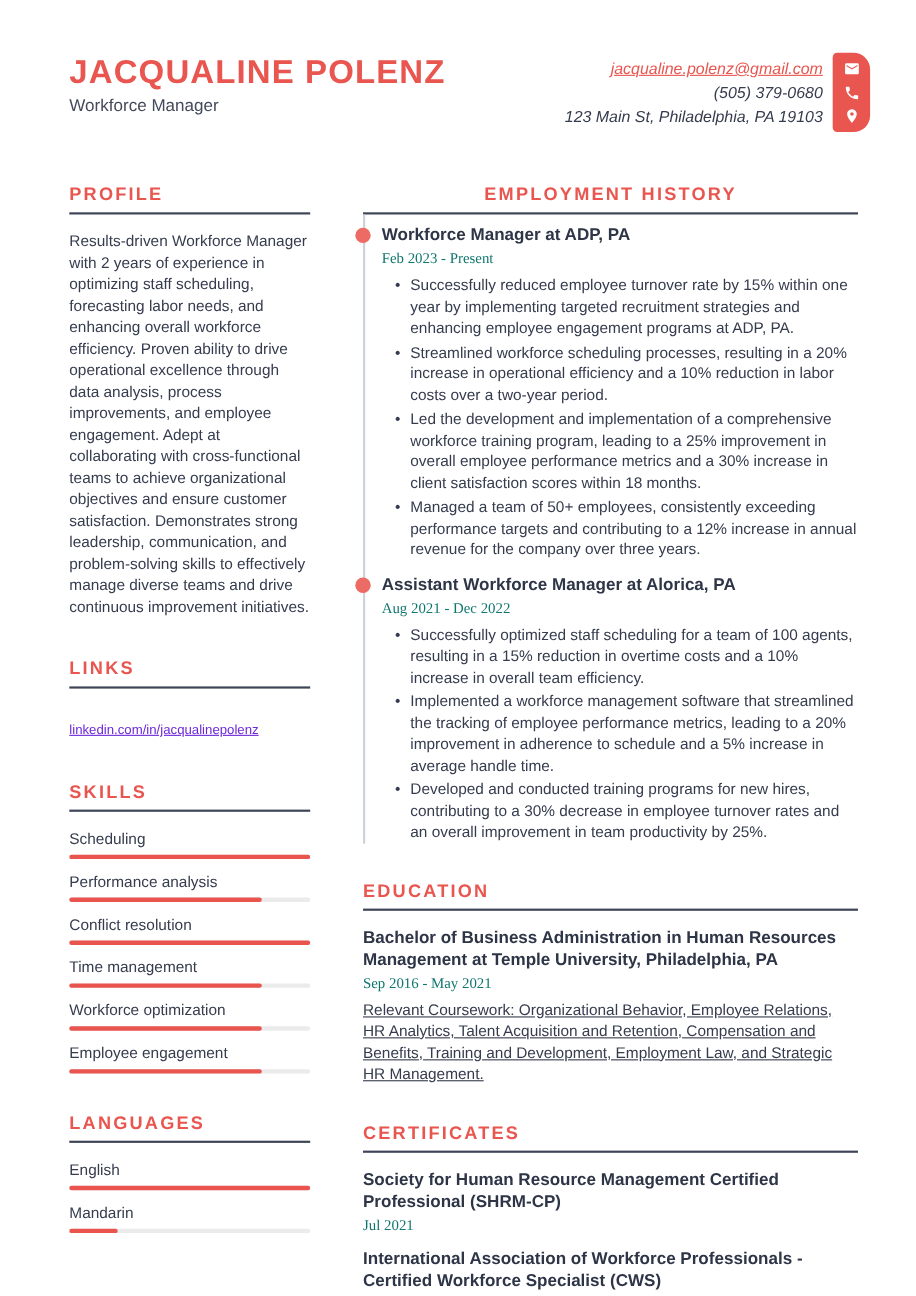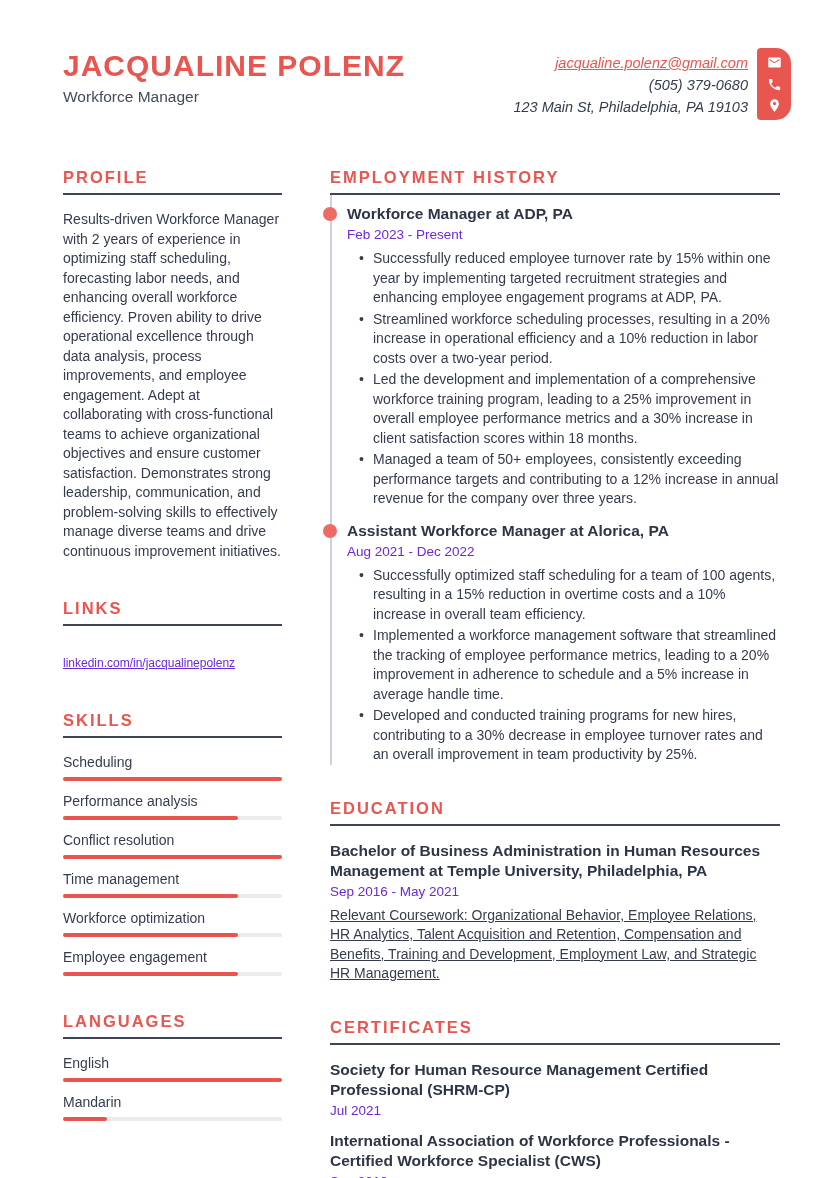--- a/index.html
+++ b/index.html
@@ -71,21 +71,21 @@
     padding-top: 9px;
   }
   .job { position: relative; margin-bottom: 12px; }
   .job:last-child { margin-bottom: 0; }
   .dot {
     position: absolute; left: -24px; top: 3px;
     width: 14px; height: 14px; border-radius: 50%;
     background: #ec6b64;
   }
   .entry-title { font-size: 15.5px; font-weight: 700; color: #2d3547; line-height: 20px; }
-  .entry-date { font-size: 13.5px; color: #6d28d9; margin: 3px 0 7px; }
+  .entry-date { font-size: 13.5px; color: #0f766e; margin: 3px 0 7px; font-family: Liberation Serif, serif; }
   ul.bullets { list-style: none; }
   ul.bullets li {
     position: relative; padding-left: 26px;
     font-size: 14px; line-height: 19.5px; color: #353c4e;
     margin-bottom: 2px;
   }
   ul.bullets li::before {
     content: "\2022";
     position: absolute; left: 12px; top: 0;
     color: #353c4e;
@@ -196,21 +196,21 @@
     </div>
   </div>
         </div>
     </section>
 
   </aside>
 
   <main class="col-right">
 
     <section>
-      <h2 class="sec-h" style="margin-bottom:0;">EMPLOYMENT HISTORY</h2>
+      <h2 class="sec-h" style="margin-bottom:0;text-align:center;">EMPLOYMENT HISTORY</h2>
       <div class="timeline" id="jobs-list">
           <div class="job">
     <span class="dot"></span>
     <div class="entry-title">Workforce Manager at ADP, PA</div>
     <div class="entry-date">Feb 2023 - Present</div>
     <ul class="bullets">
               <li>Successfully reduced employee turnover rate by 15% within one year by implementing targeted recruitment strategies and enhancing employee engagement programs at ADP, PA.</li>
               <li>Streamlined workforce scheduling processes, resulting in a 20% increase in operational efficiency and a 10% reduction in labor costs over a two-year period.</li>
               <li>Led the development and implementation of a comprehensive workforce training program, leading to a 25% improvement in overall employee performance metrics and a 30% increase in client satisfaction scores within 18 months.</li>
               <li>Managed a team of 50+ employees, consistently exceeding performance targets and contributing to a 12% increase in annual revenue for the company over three years.</li>

